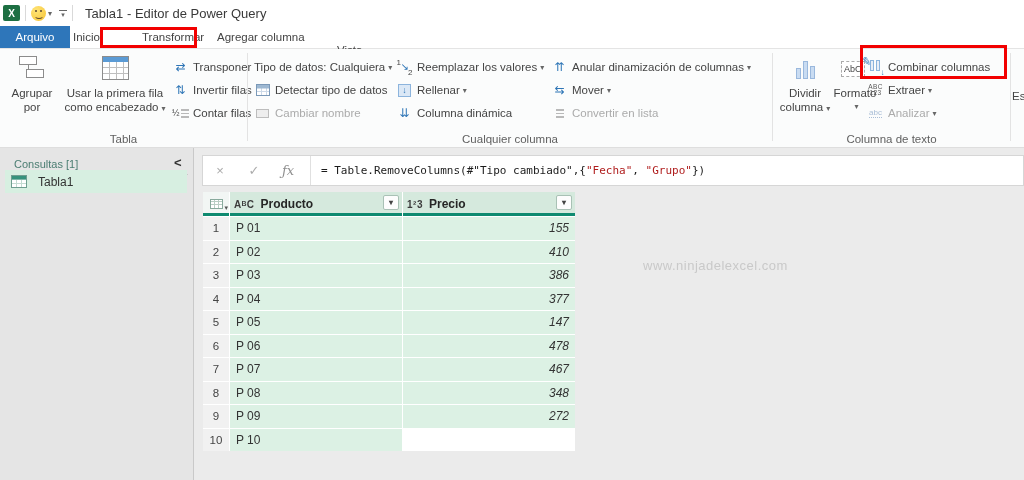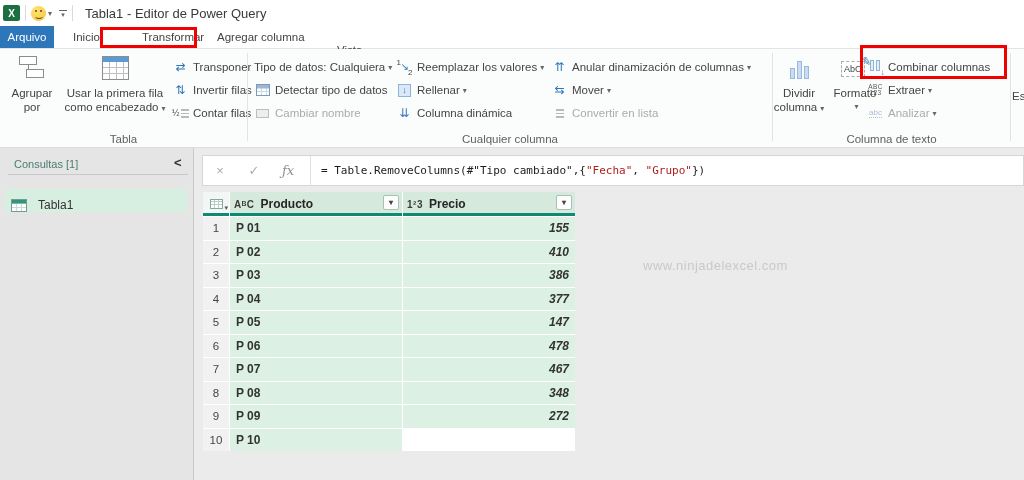--- a/index.html
+++ b/index.html
@@ -16,21 +16,21 @@
   .smiley-icon::after { content:""; position:absolute; left:3px; top:5px; width:8px; height:6px; border:1.5px solid transparent; border-bottom-color:#5a4632; border-radius:50%; }
   .tiny-caret { font-size:8px; color:#666; margin-left:2px; }
   .ribbon-toggle { display:flex; flex-direction:column; align-items:center; margin-left:7px; }
   .ribbon-toggle .bar { width:8px; height:0; border-top:1px solid #666; margin-bottom:1px; }
   .ribbon-toggle .car { font-size:7px; color:#666; line-height:5px; }
   #window-title { font-size:13px; color:#3a3a3a; margin-left:7px; }
 
   
   #tabbar { position:absolute; left:0; top:26px; width:1024px; height:23px; background:#fff; border-bottom:1px solid #e4e4e4; }
   .tab { position:absolute; top:0; height:22px; line-height:22px; font-size:11.5px; color:#444; }
-  #tab-arquivo { left:0; width:54px; text-align:center; background:#2e76ba; color:#fff; }
+  #tab-arquivo { left:0; width:70px; text-align:center; background:#2e76ba; color:#fff; }
   #tab-inicio { left:73px; }
   #tab-transformar { left:142px; }
   #tab-agregar { left:217px; }
   #tab-vista { left:337px;margin-top:13px; }
 
   
   #ribbon { position:absolute; left:0; top:49px; width:1024px; height:99px; background:#fbfcfc; border-bottom:1px solid #dedede; font-size:11.5px; }
   .rdiv { position:absolute; top:4px; height:88px; width:1px; background:#e3e3e3; }
   .rgroup { position:absolute; top:0; height:98px; }
   .glabel { position:absolute; bottom:2px; left:0; width:100%; text-align:center; font-size:11.5px; color:#5f5f5f; }
@@ -93,21 +93,21 @@
   
   #workspace { position:absolute; left:0; top:148px; width:1024px; height:332px; background:#e5e5e5; }
   #preview-bg { position:absolute; left:194px; top:0; width:830px; height:332px; background:#ebebeb; }
   #side-divider { position:absolute; left:193px; top:0; width:1px; height:332px; background:#c9c9c9; }
 
   
   #sidebar { position:absolute; left:0; top:0; width:193px; height:332px;text-decoration:underline; }
   #queries-header { position:absolute; left:14px; top:10px; font-size:11px; color:#4b7d72; }
   #collapse-chevron { position:absolute; left:174px; top:7px; font-size:13px; font-weight:bold; color:#333; }
   #sidebar-rule { position:absolute; left:8px; top:26px; width:180px; height:1px; background:#c8c8c8; }
-  #query-item { position:absolute; left:5px; top:41px; width:182px; height:23px; background:#d7efe1; display:flex; align-items:flex-end; }
+  #query-item { position:absolute; left:5px; top:22px; width:182px; height:23px; background:#d7efe1; display:flex; align-items:center; }
   #query-item .tbl-icon { margin-left:6px; }
   #query-label { font-size:12px; color:#333; margin-left:11px; }
 
   
   #formula-bar { position:absolute; left:202px; top:7px; width:822px; height:31px; background:#fff; border:1px solid #d6d6d6; display:flex; align-items:center; }
   .fbtn { width:34px; text-align:center; font-size:13px; color:#ababab; }
   #fx-btn { font-family:"DejaVu Serif", serif; font-style:italic; color:#8f8f8f; font-size:13px; }
   #fbar-sep { width:1px; height:29px; background:#e0e0e0; margin-left:5px; }
   #formula-text { margin-left:10px; font-family:"DejaVu Sans Mono", monospace; font-size:11px; color:#1b1b1b; white-space:pre; }
   #formula-text .str { color:#b01e1e; }
@@ -117,21 +117,21 @@
   .gcorner { background:#f2f6f4; position:relative; box-shadow:inset 0 -3px 0 #0f8a70; display:flex; align-items:center; justify-content:center; }
   .gcorner .ci { width:13px; height:10px; border:1px solid #88a99c;
       background:repeating-linear-gradient(90deg, transparent 0 3px, #b9cec4 3px 4px),
                  repeating-linear-gradient(0deg, transparent 0 2.5px, #b9cec4 2.5px 3.5px), #fff; }
   .gcorner .cc { position:absolute; right:1px; bottom:4px; font-size:7px; color:#555; }
   .hcell { background:#d5e9dd; box-shadow:inset 0 -3px 0 #0f8a70; display:flex; align-items:center; position:relative; padding:0 4px; font-size:12px; font-weight:bold; color:#262626; }
   .type-ic { font-size:10px; font-weight:bold; color:#3c3c3c; margin-right:6px; letter-spacing:0.5px; }
   .filter-btn { position:absolute; right:3px; top:3px; width:16px; height:15px; background:#fdfdfd; border:1px solid #a9c1b5; border-radius:2px; display:flex; align-items:center; justify-content:center; }
   .filter-btn span { font-size:8px; color:#444; }
   .gnum { background:#f1f1f1; display:flex; align-items:center; justify-content:center; font-size:11.5px; color:#454545; }
-  .gcell { background:#dcf1e4; display:flex; align-items:center; font-size:12px; color:#333; padding:0 6px;font-weight:bold; }
+  .gcell { background:#dcf1e4; display:flex; align-items:center; font-size:12px; color:#333; padding:0 6px; }
   .gcell.price { justify-content:flex-end; font-style:italic; }
 
   #watermark { position:absolute; left:643px; top:110px; font-size:13px; color:#c9c9c9; letter-spacing:0.5px; }
 </style>
 </head>
 <body>
 
 <div id="app">
 
   <div id="titlebar">
@@ -249,21 +249,21 @@
         <span class="mi">
             <span class="list-lines" style="width:8px;"></span>
           </span>
         <span>Convertir en lista</span>
       </div>
       <div class="glabel">Cualquier columna</div>
     </div>
     <div class="rdiv" style="left:772px;"></div>
 
     <div class="rgroup" style="left:773px; width:237px;">
-      <div class="bigbtn" style="left:0; width:52px;">
+      <div class="bigbtn" style="left:6px; width:52px;">
         <span class="bicon">
           <span class="bars-icon">
               <i class="b1"></i>
               <i class="b2"></i>
               <i class="b3"></i>
             </span>
         </span>
         <span>Dividir</span>
         <span><span>columna</span><span class="caret">▾</span></span>
       </div>

